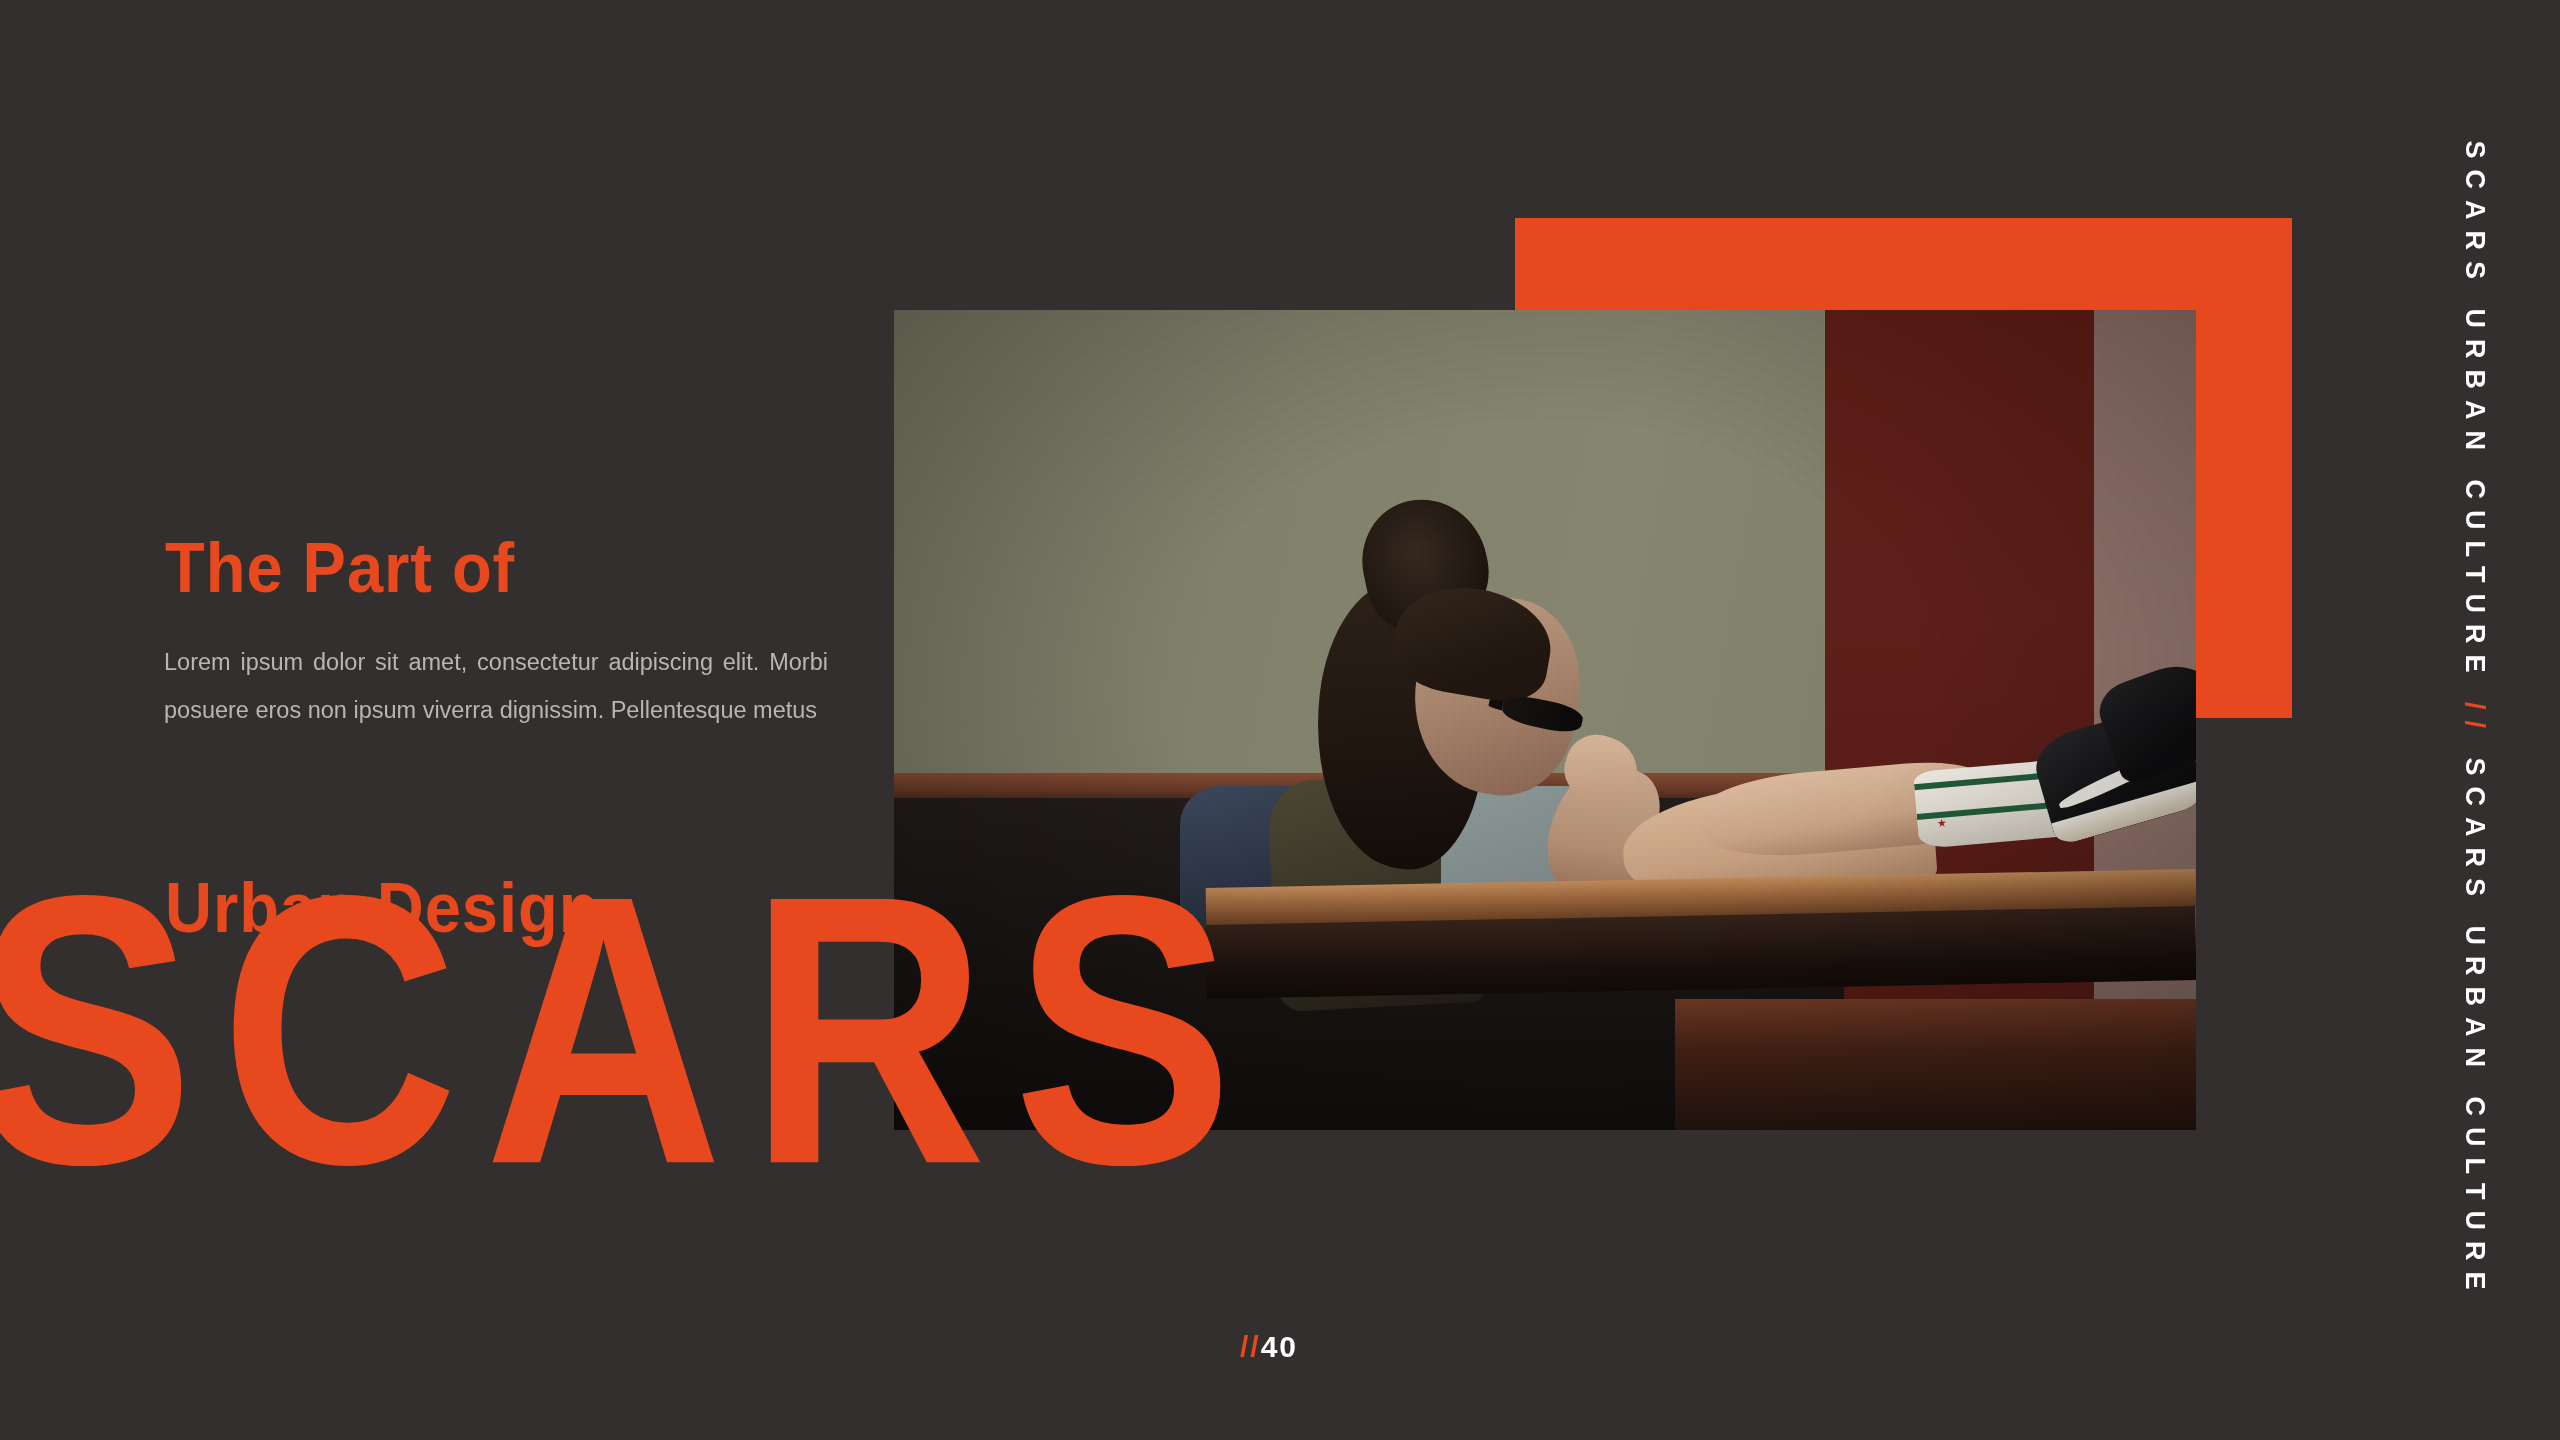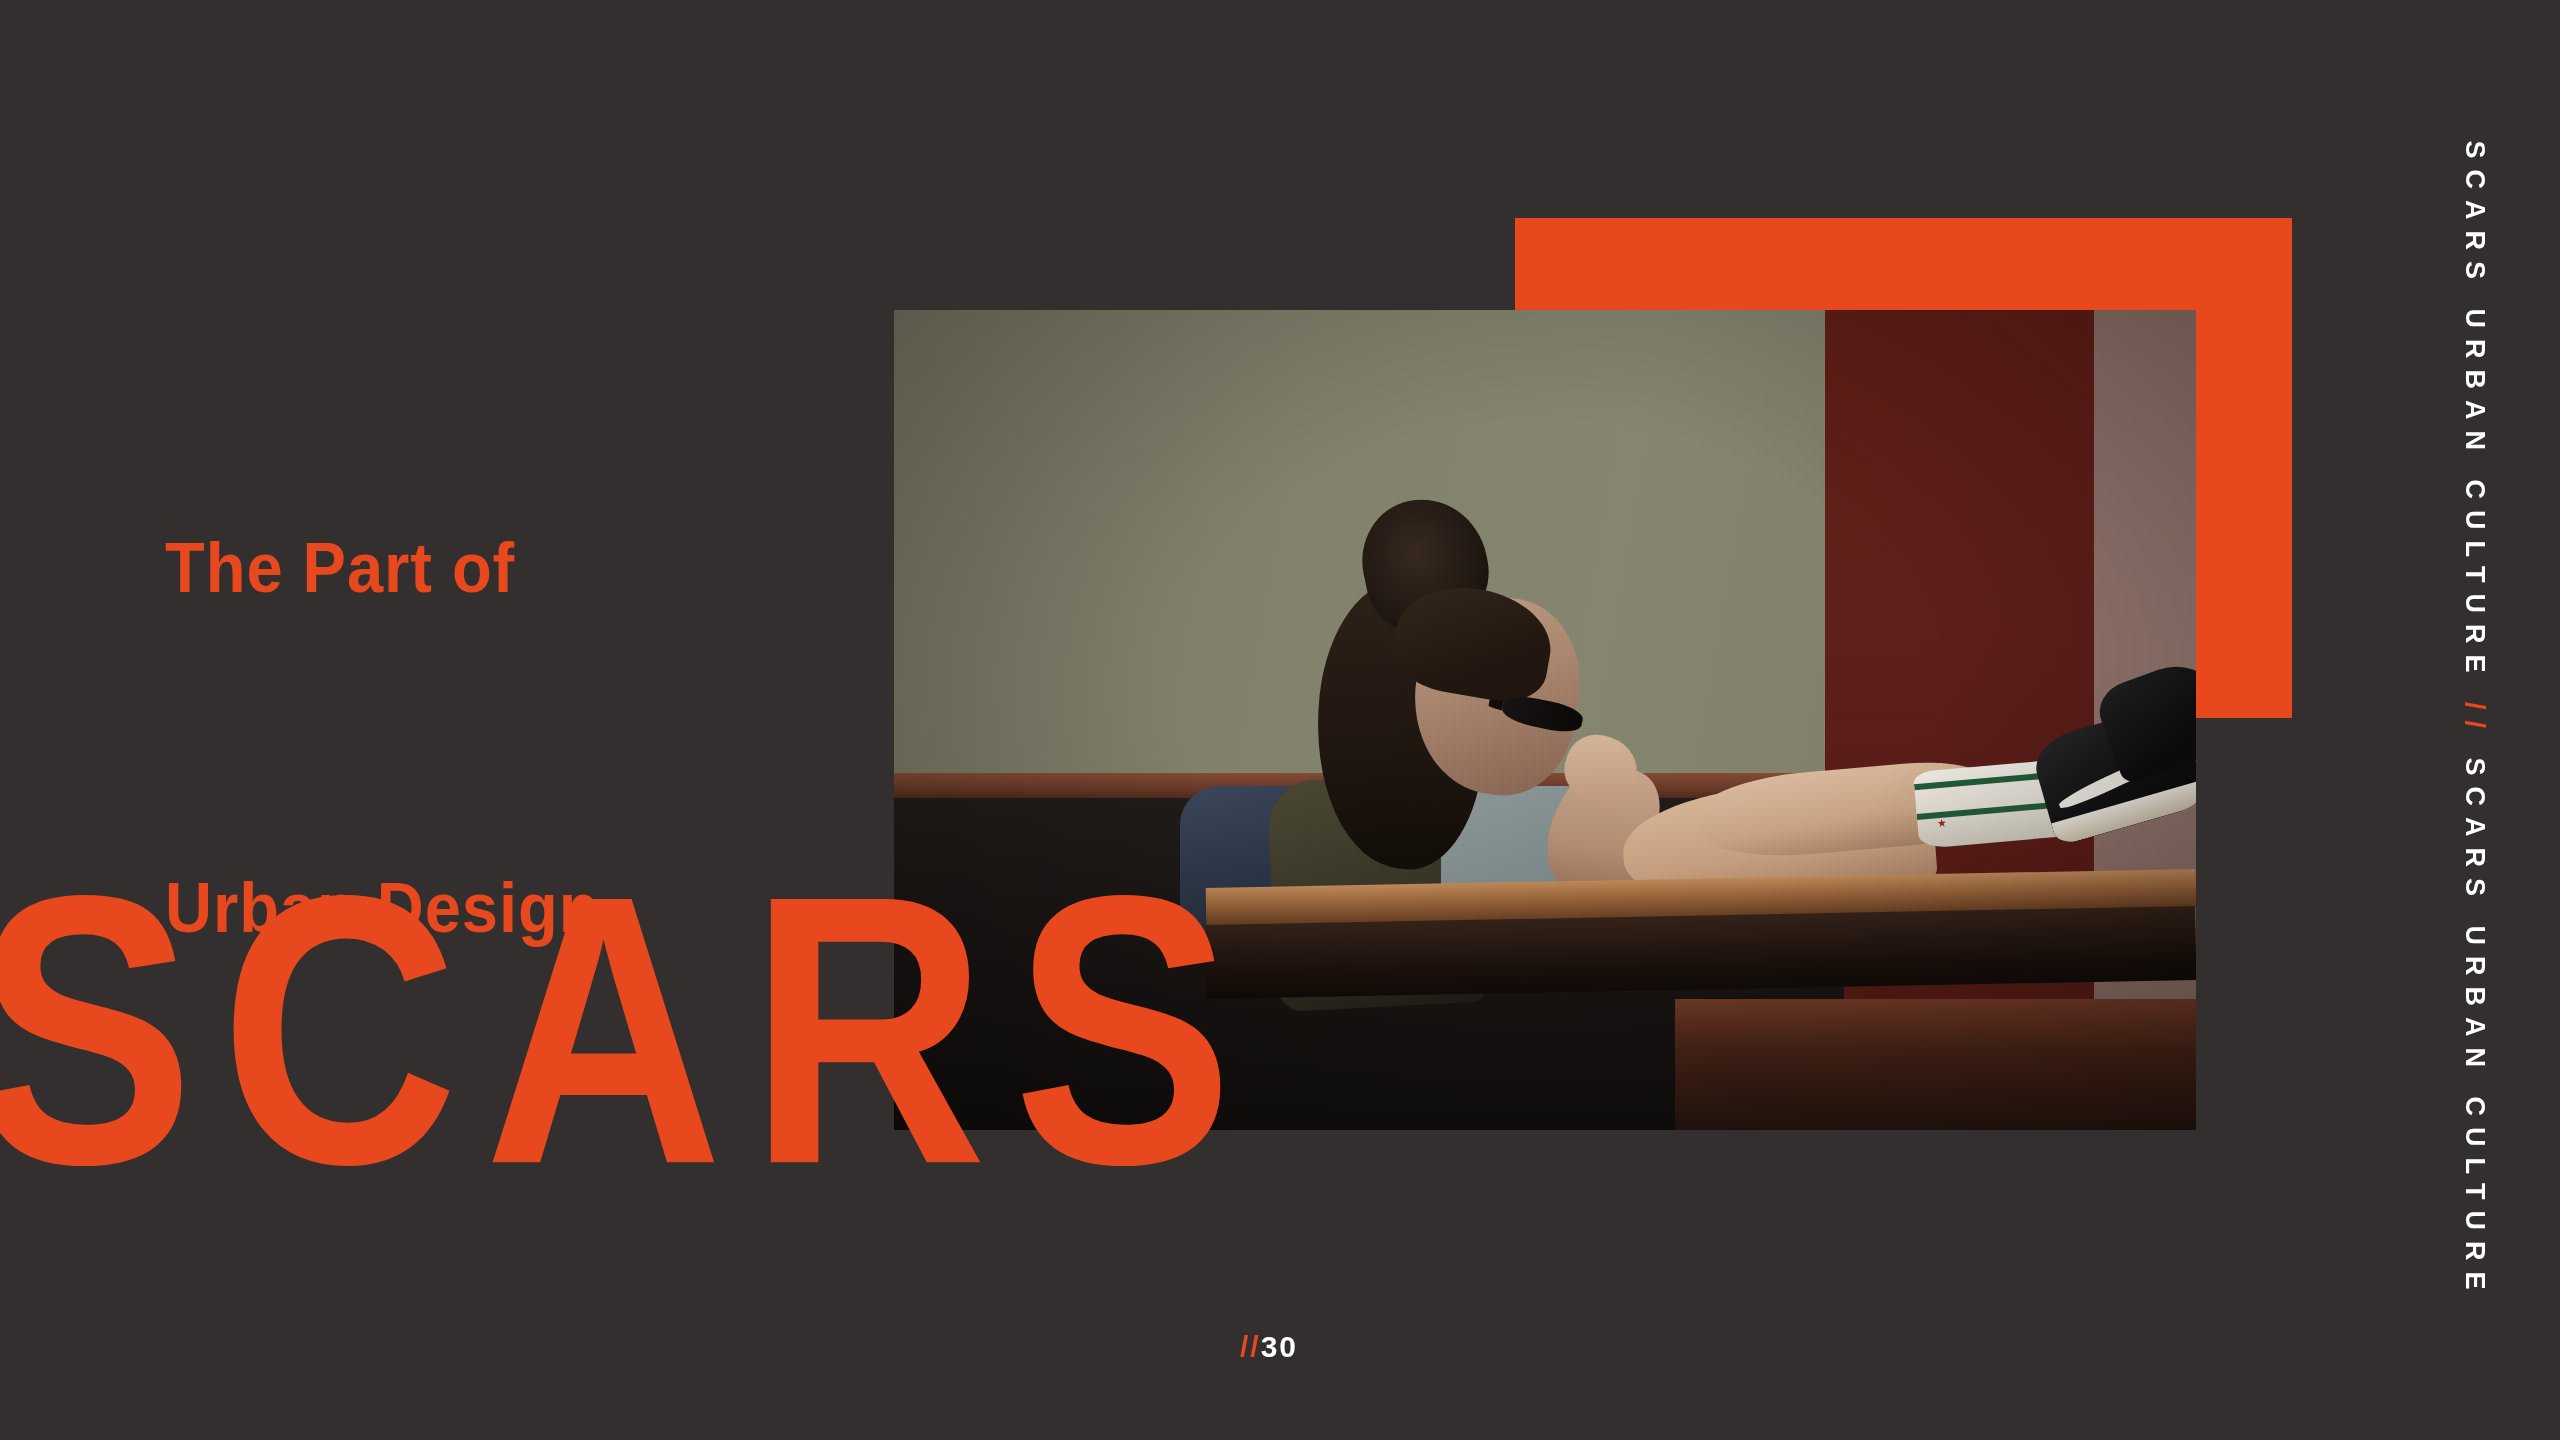--- a/index.html
+++ b/index.html
@@ -335,22 +335,23 @@
       <div class="ph-grain"></div>
       <div class="ph-vignette"></div>
     </div>
   </div>
 
   <h1 class="headline">
     <span class="ln">The Part of</span>
     <span class="ln">Urban Design</span>
   </h1>
 
+  <p class="body-copy">Lorem ipsum dolor sit amet, consectetur adipiscing elit. Morbi posuere eros non ipsum viverra dignissim. Pellentesque metus</p>
 
   <div class="wordmark">SCARS</div>
 
   <div class="vrail">
     <div class="vrail-text"><span>SCARS URBAN CULTURE </span><span class="sep">//</span><span> SCARS URBAN CULTURE</span></div>
   </div>
 
-  <div class="pagenum"><span class="slashes">//</span><span>30</span></div>
+  <div class="pagenum"><span class="slashes">//</span><span>40</span></div>
 
 </div>
 
 </body></html>

